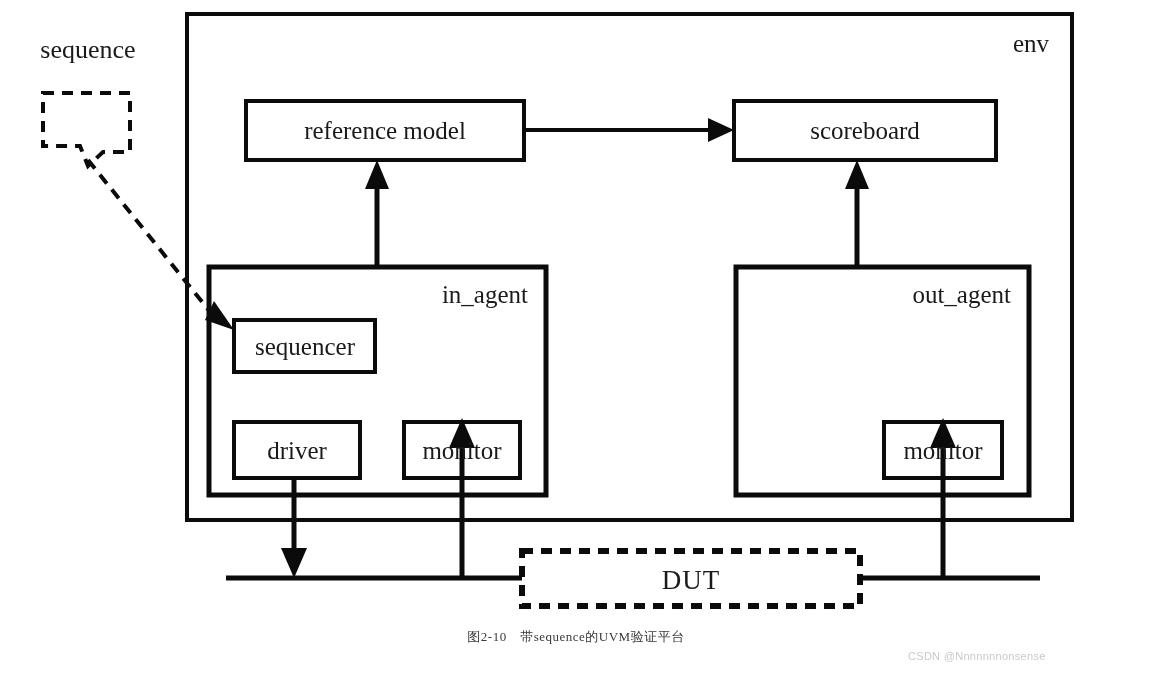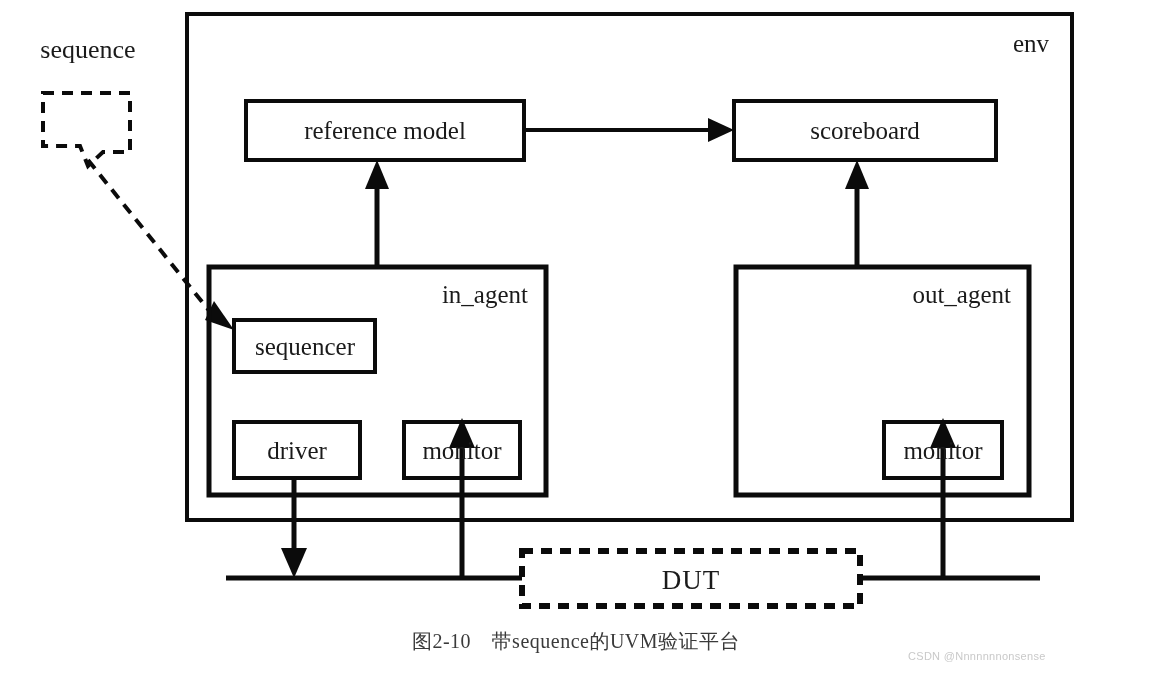--- a/index.html
+++ b/index.html
@@ -60,21 +60,21 @@
   .t-seqlabel {
     font-size: 26px;
   }
   .caption {
     position: absolute;
     left: 0;
     top: 628px;
     width: 1152px;
     text-align: center;
     font-family: "Liberation Serif", "DejaVu Serif", serif;
-    font-size: 20px;
+    font-size: 13px;
     color: #3a3a3a;
     letter-spacing: 0.5px;
     white-space: pre;
   }
   .watermark {
     position: absolute;
     left: 908px;
     top: 650px;
     font-family: "Liberation Sans", "DejaVu Sans", sans-serif;
     font-size: 11px;

